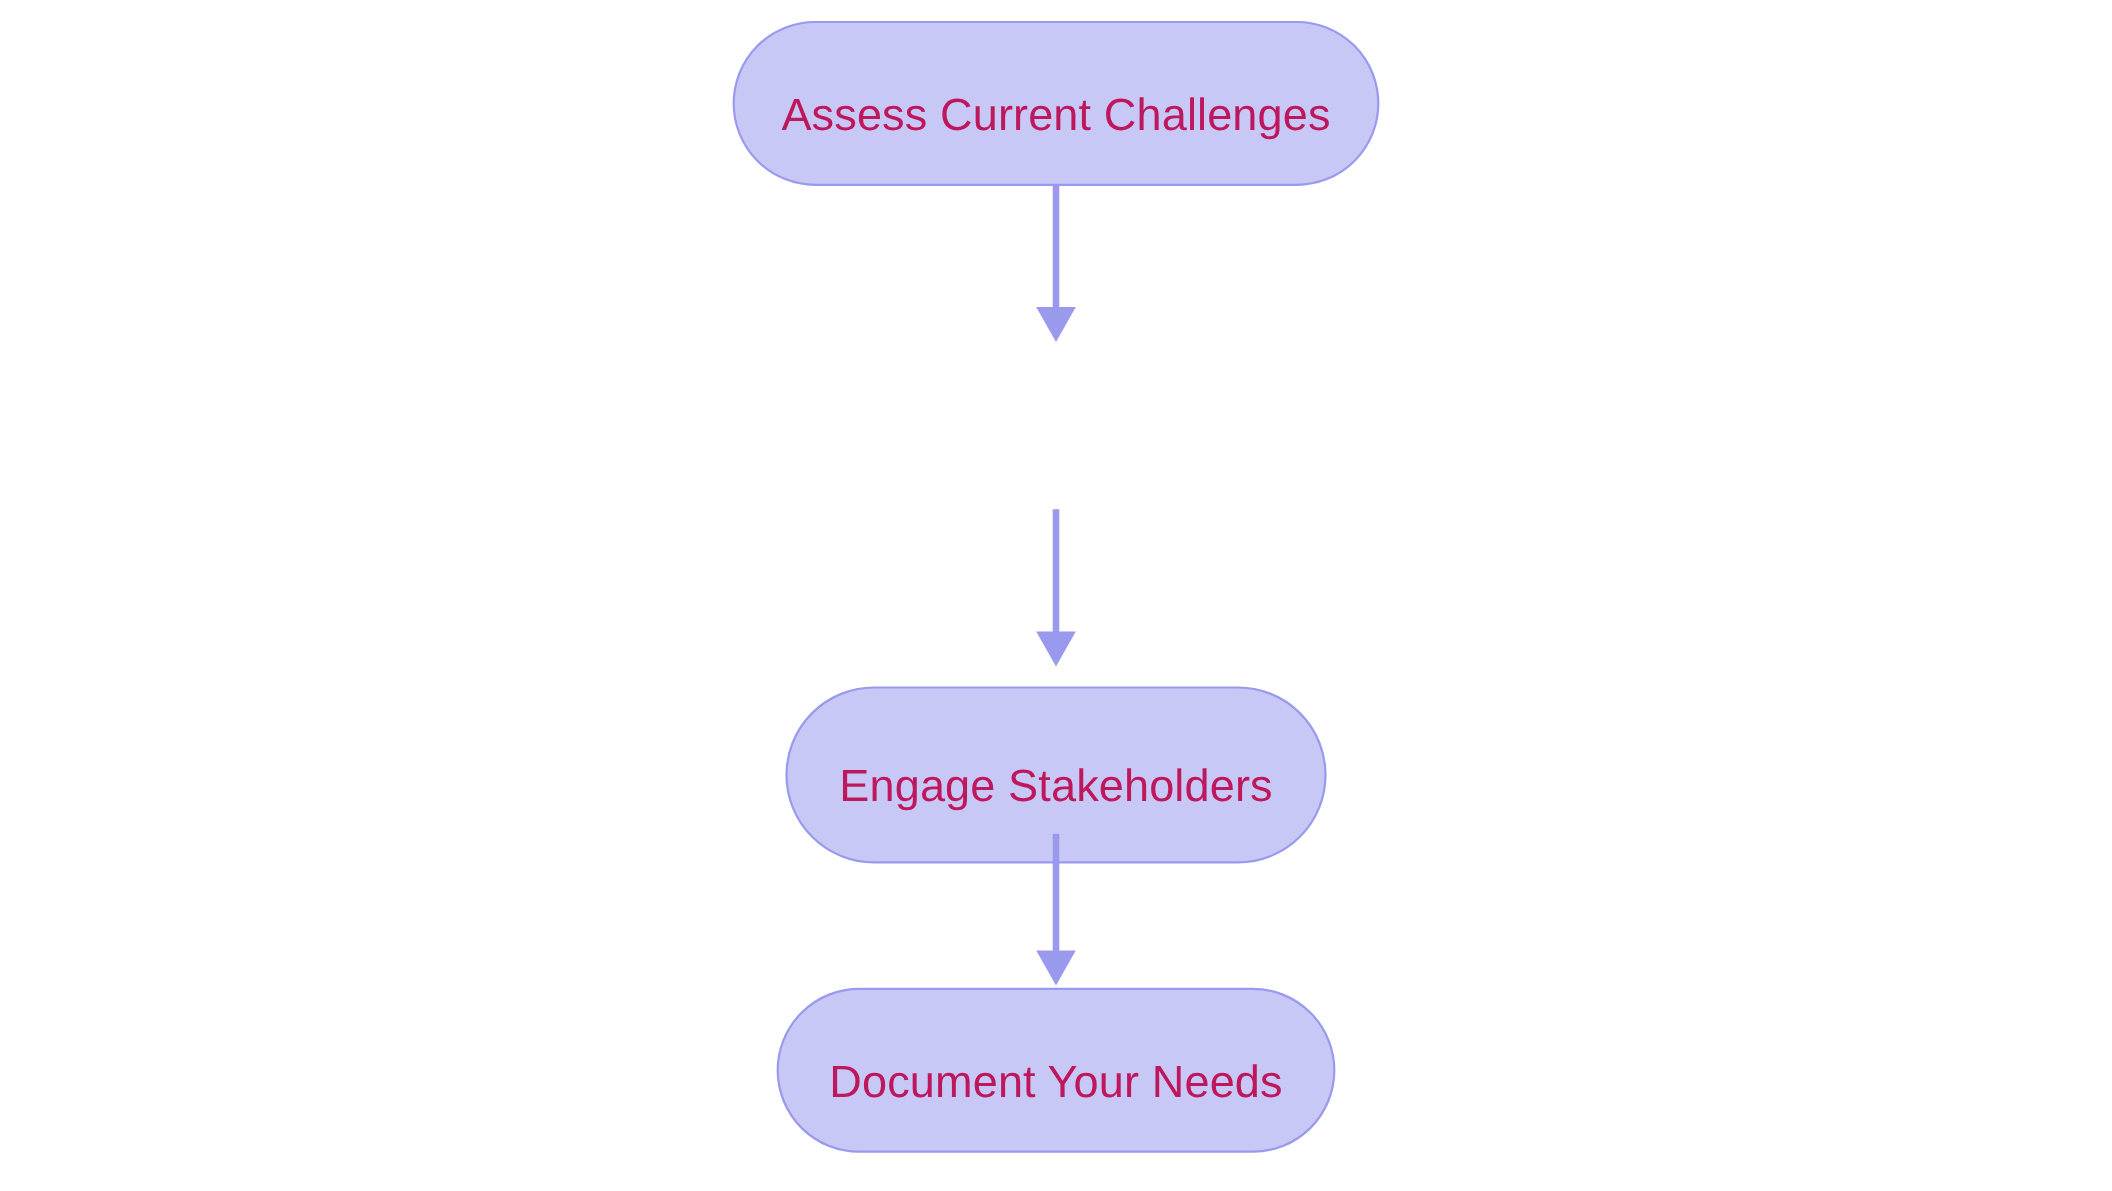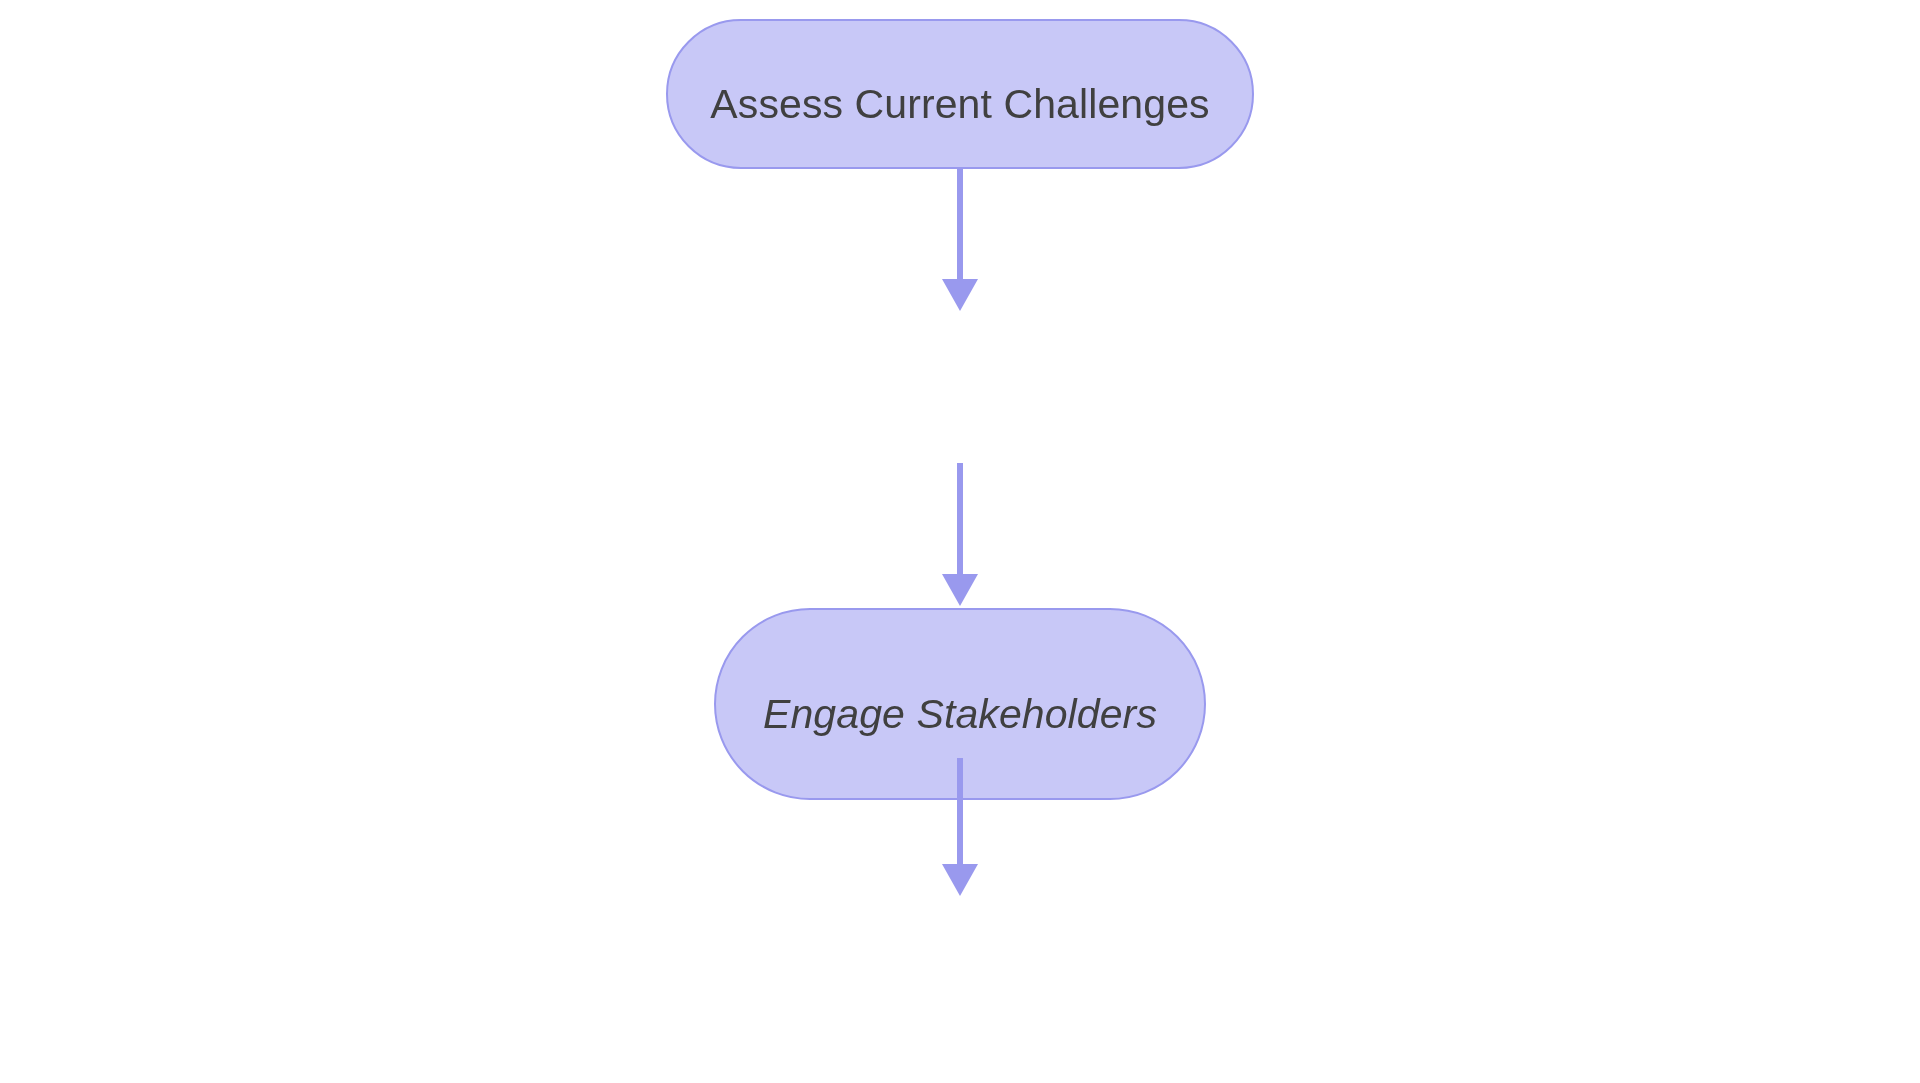--- a/index.html
+++ b/index.html
@@ -28,21 +28,21 @@
     align-items: center;
     justify-content: center;
     background: #c8c8f7;
     border: 2px solid #9999ee;
     border-radius: 9999px;
     left: 50%;
     transform: translateX(-50%);
   }
 
   .flow-node-label {
-    color: #404040;
+    color: #be185d;
     font-family: "Liberation Sans", sans-serif;
     font-size: 41px;
     font-weight: 400;
     letter-spacing: 0.1px;
     line-height: 1;
     white-space: nowrap;
     text-align: center;
     margin-top: 20px;
   }
 
@@ -54,21 +54,21 @@
   }
 
   .flow-connector svg {
     display: block;
     overflow: visible;
   }
 
   
   #node-1 { top: 19px;  width: 588px; height: 150px; }
   #node-2 { top: 313px; width: 476px; height: 150px; }
-  #node-3 { top: 608px; width: 492px; height: 192px; font-style: italic; }
+  #node-3 { top: 624px; width: 492px; height: 161px; }
   #node-4 { top: 898px; width: 508px; height: 150px; }
 
   
   #connector-1 { top: 169px; height: 144px; }
   #connector-2 { top: 463px; height: 145px; }
   #connector-3 { top: 758px; height: 140px; }
 </style>
 </head>
 <body>
 
@@ -97,14 +97,17 @@
     <span class="flow-node-label">Engage Stakeholders</span>
   </div>
 
   <div class="flow-connector" id="connector-3">
     <svg width="60" height="140" viewBox="0 0 60 140">
       <line x1="30" y1="0" x2="30" y2="114" stroke="#9999ee" stroke-width="6"></line>
       <polygon points="30,138 12,106 48,106" fill="#9999ee"></polygon>
     </svg>
   </div>
 
+  <div class="flow-node" id="node-4">
+    <span class="flow-node-label">Document Your Needs</span>
+  </div>
 
 </div>
 
 </body></html>

